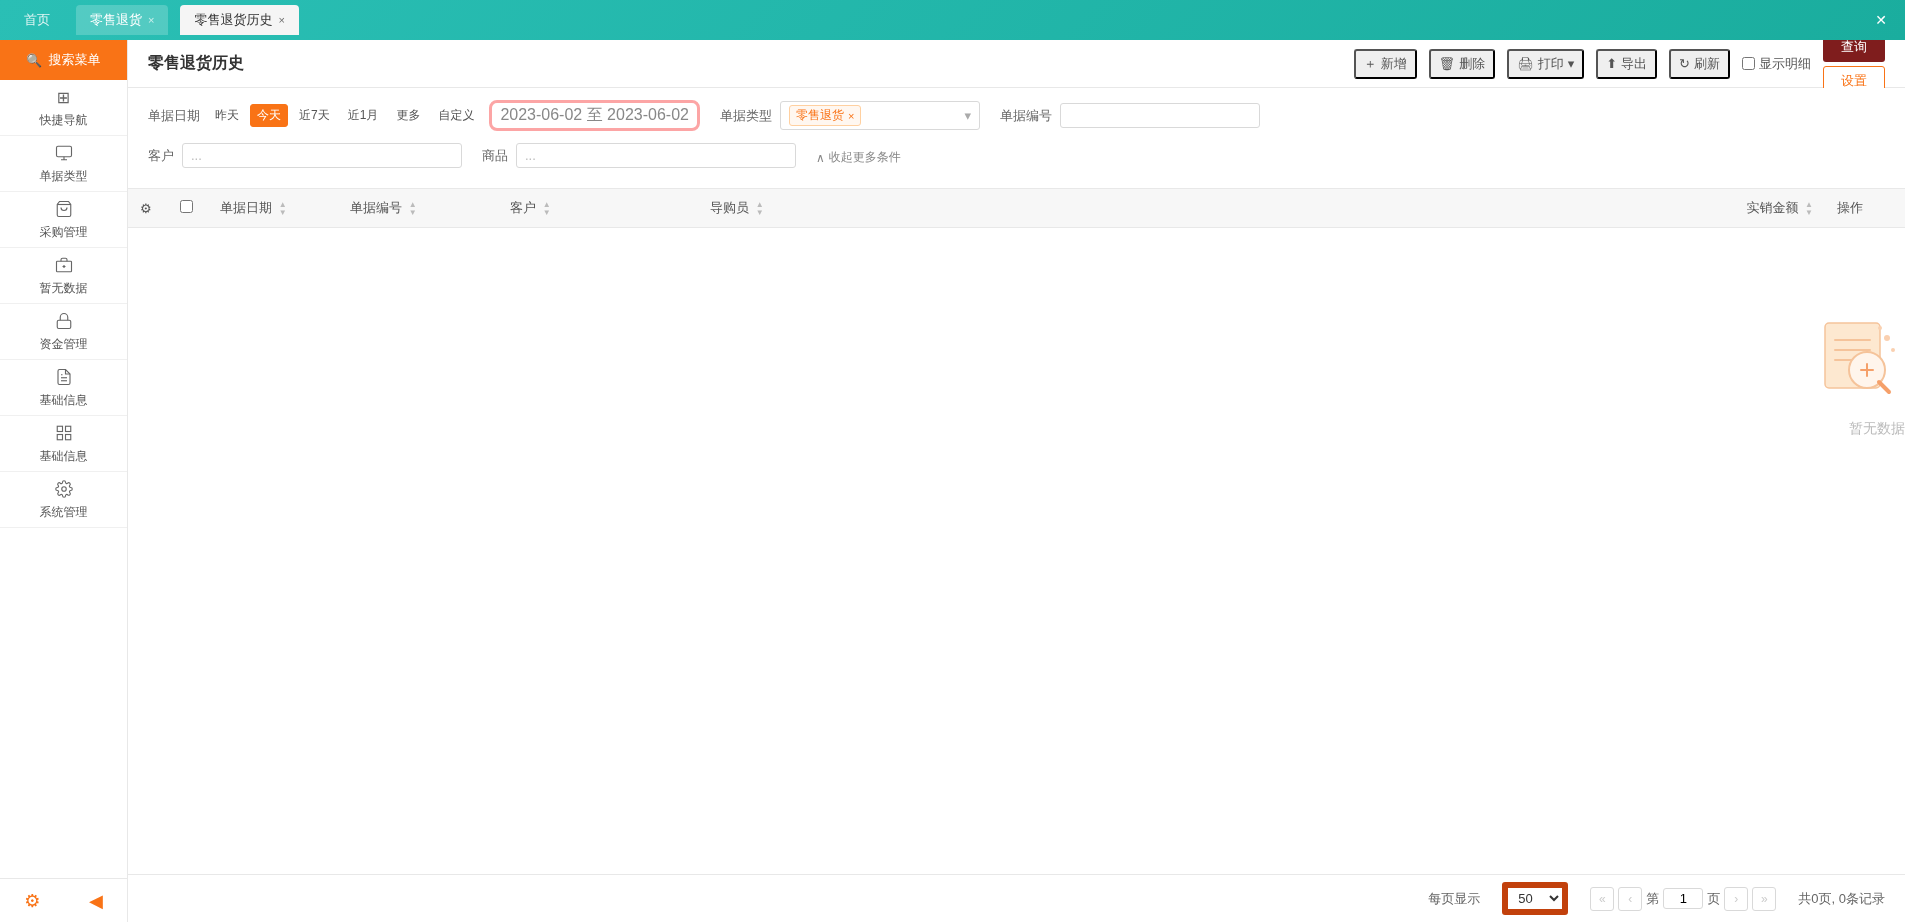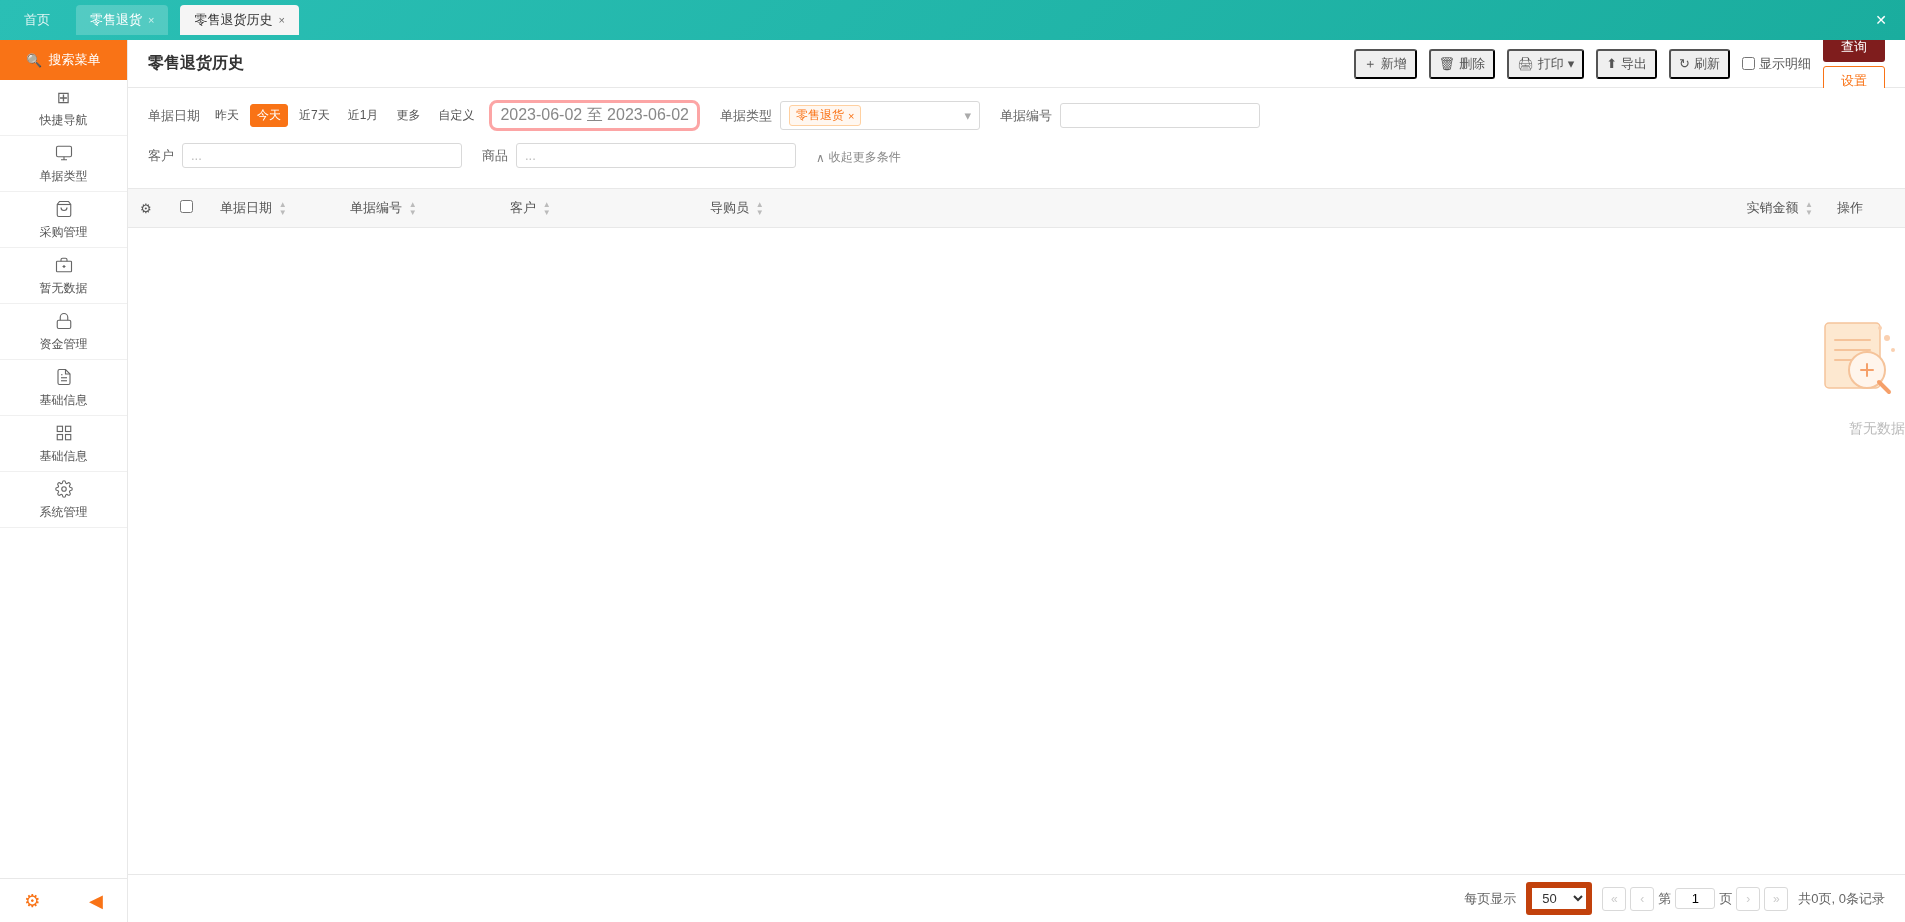--- a/index.html
+++ b/index.html
@@ -346,21 +346,21 @@
 
     
     .pagination-bar {
       height: 48px;
       background: #fff;
       border-top: 1px solid #e8e8e8;
       display: flex;
       align-items: center;
       justify-content: flex-end;
       padding: 12px 20px;
-      gap: 10px;
+      gap: 22px;
     }
     .pagination-label { color: #666; font-size: 13px; }
     .page-size-select {
       border: 6px solid #c2410c;
       border-radius: 3px;
       padding: 2px 6px;
       font-size: 13px;
       color: #333;
       cursor: pointer;
       background: #fff;

